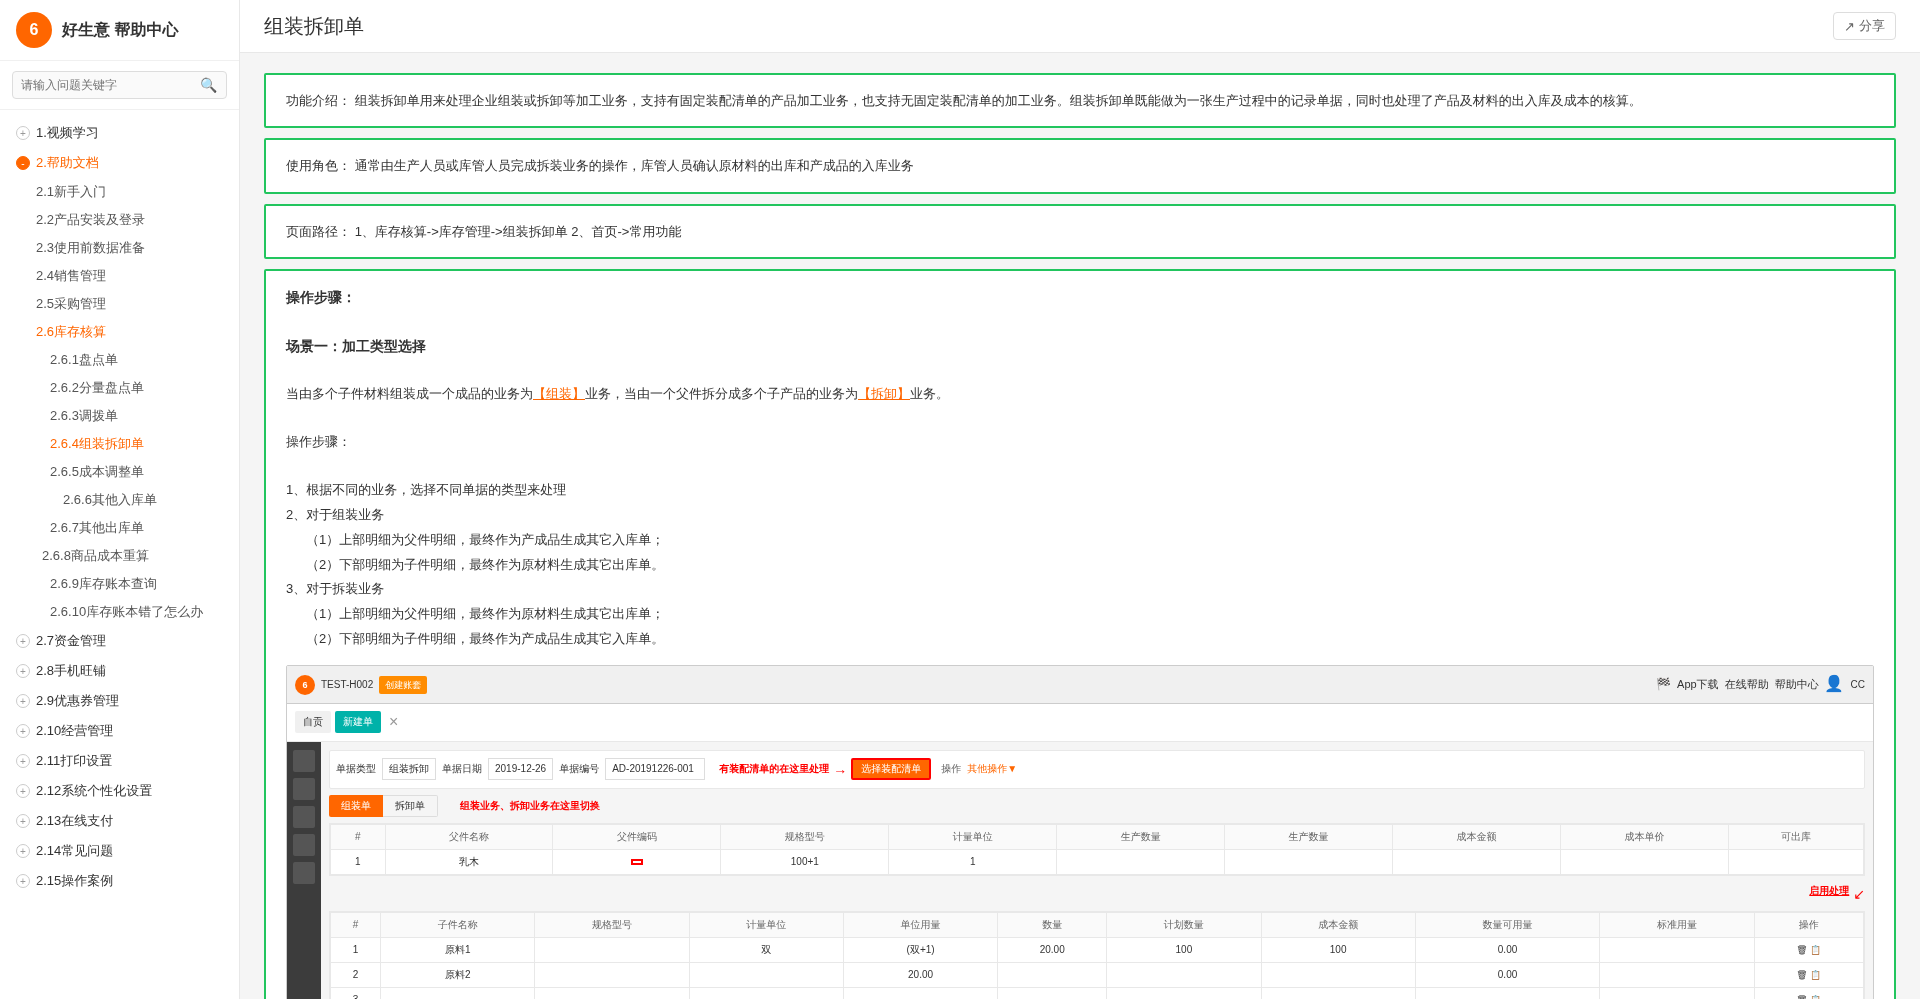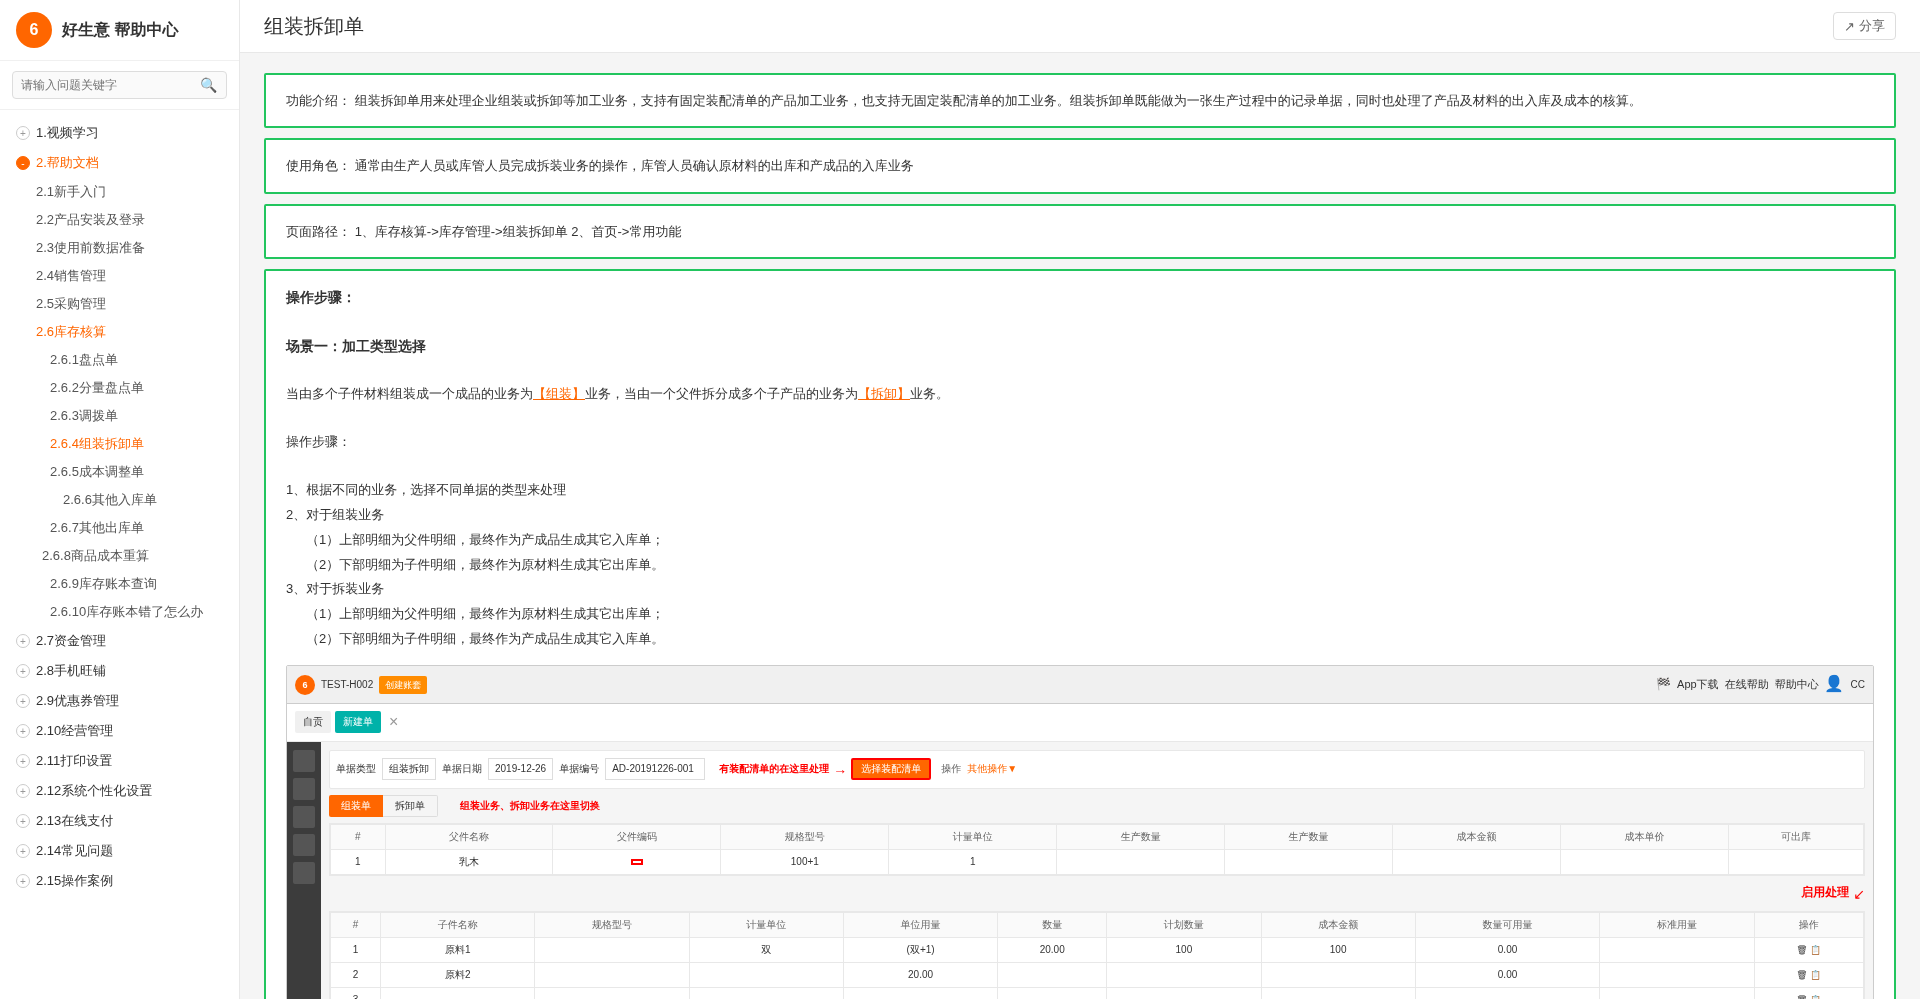--- a/index.html
+++ b/index.html
@@ -479,21 +479,21 @@
                     <td></td>
                     <td></td>
                     <td></td>
                     <td></td>
                   </tr>
                 </tbody>
               </table>
             </div>
 
             <div style="display:flex;align-items:flex-start;gap:4px;margin-bottom:4px;justify-content:flex-end;">
-              <span style="color:red;font-size:12px;font-weight:bold;">启用处理</span>
+              <span style="color:red;font-size:10px;font-weight:bold;text-decoration:underline;">启用处理</span>
               <span style="color:red;font-size:14px;">↙</span>
             </div>
 
             <div style="background:#fff;border:1px solid #e8e8e8;overflow:hidden;">
               <table class="inner-table" style="width:100%;">
                 <thead>
                   <tr style="background:#e6f3ff;">
                     <th>#</th>
                     <th>子件名称</th>
                     <th>规格型号</th>

